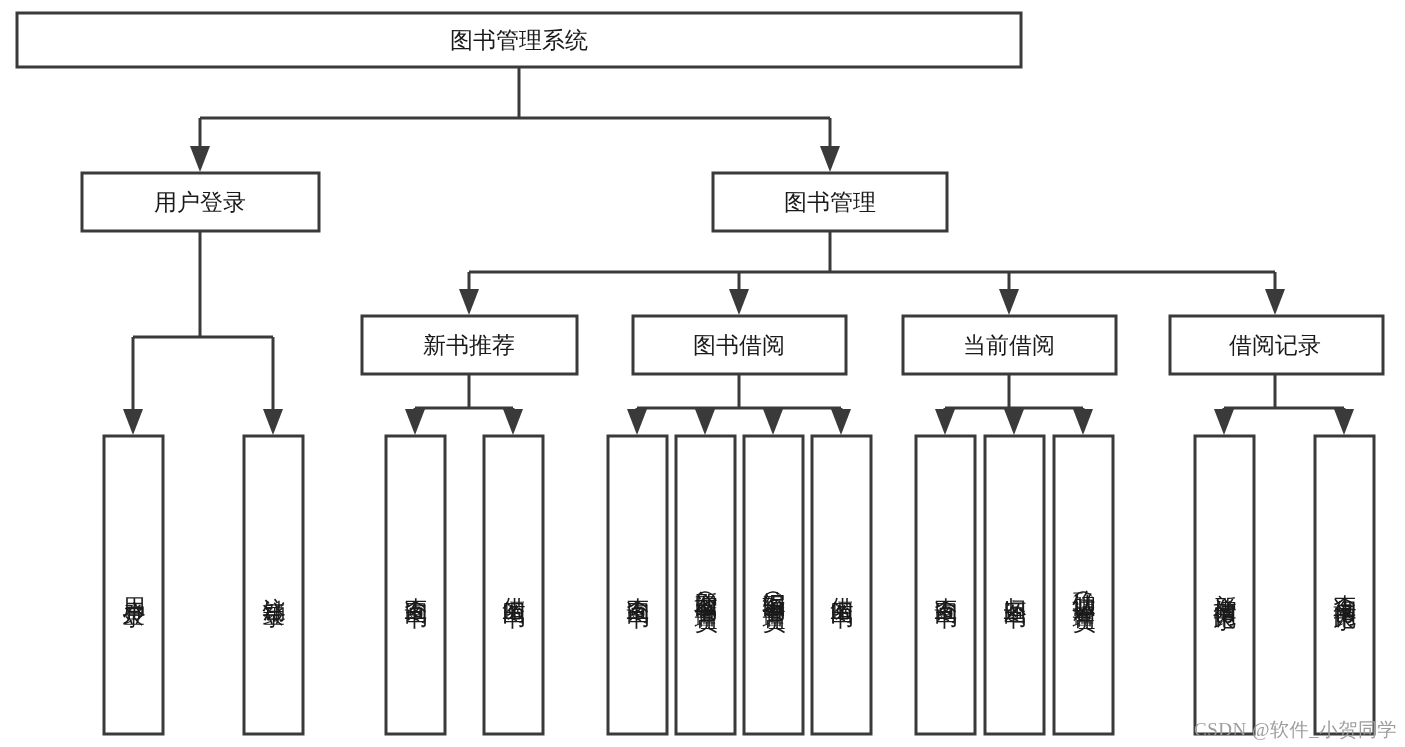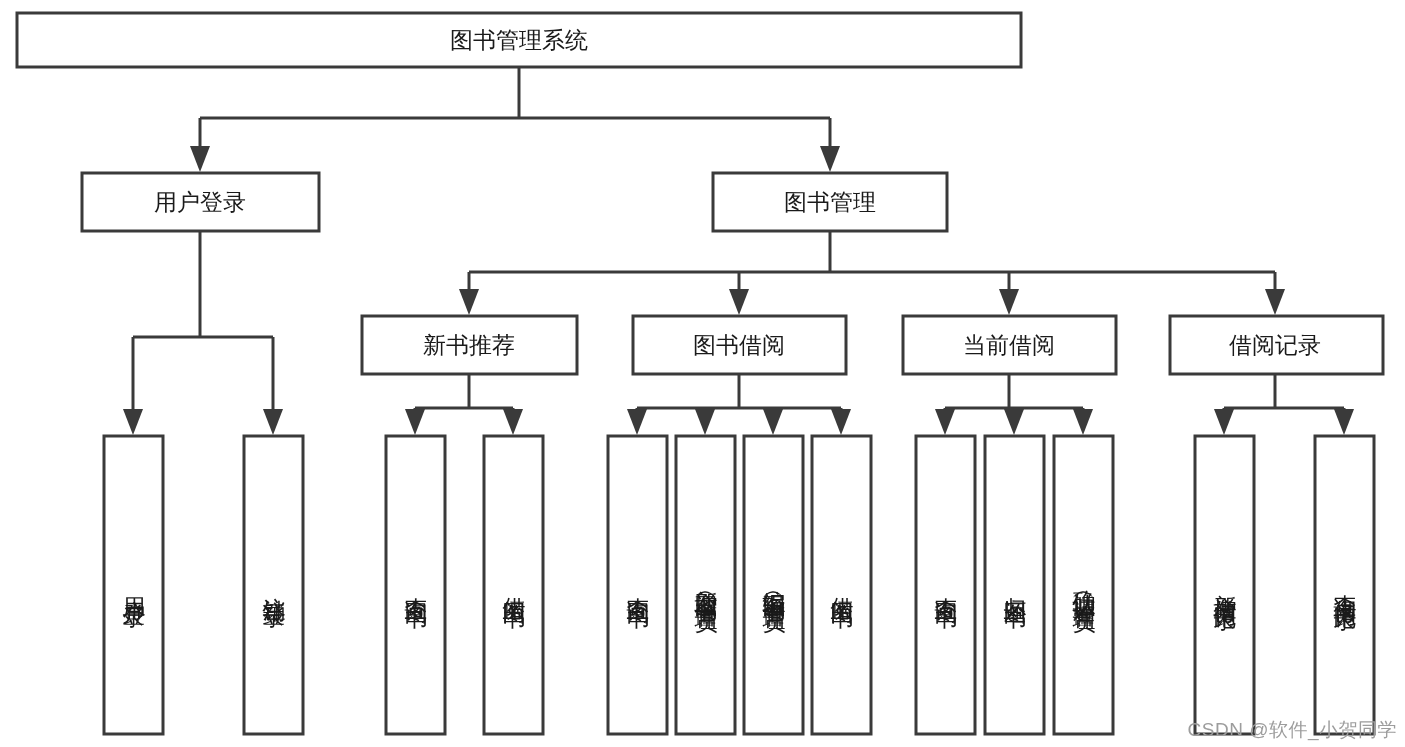--- a/index.html
+++ b/index.html
@@ -60,21 +60,21 @@
     line-height: 1.12;
     letter-spacing: 3px;
     color: #1a1a1a;
     white-space: nowrap;
     pointer-events: none;
   }
   .watermark {
     position: absolute;
     right: 8px;
     bottom: 4px;
-    font-family: Liberation Sans, sans-serif;
+    font-family: Liberation Serif, serif;
     font-size: 19px;
     color: #9d9d9d;
     letter-spacing: 0.5px;
     user-select: none;
   }
 </style>
 </head>
 <body>
 
 <div id="diagram-root">

